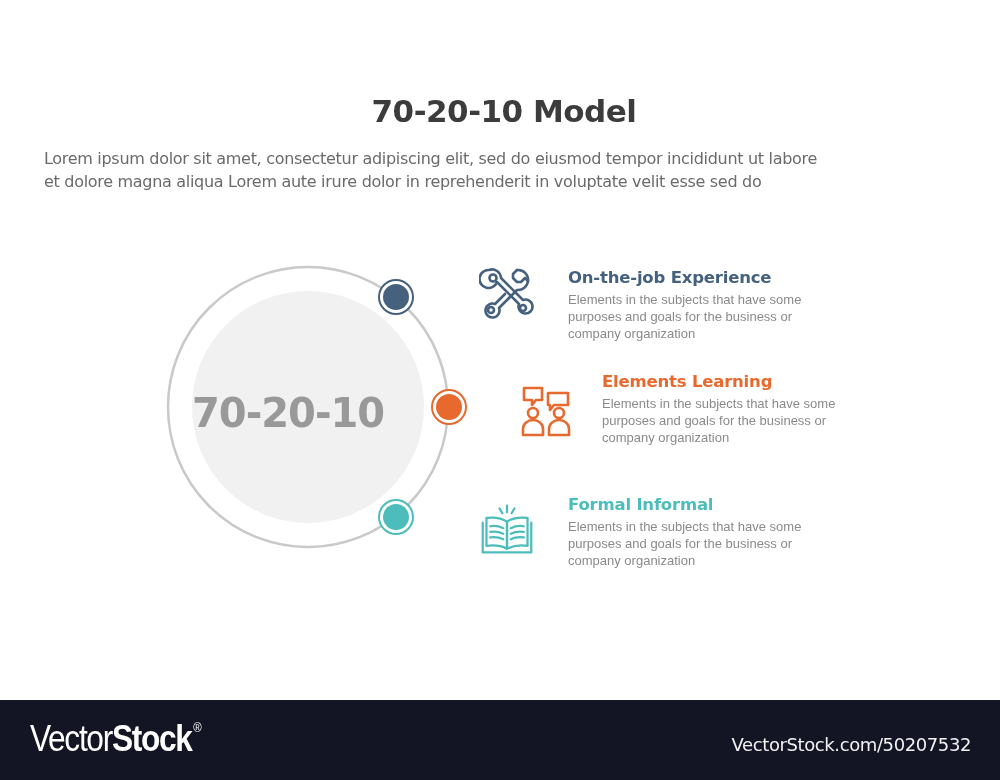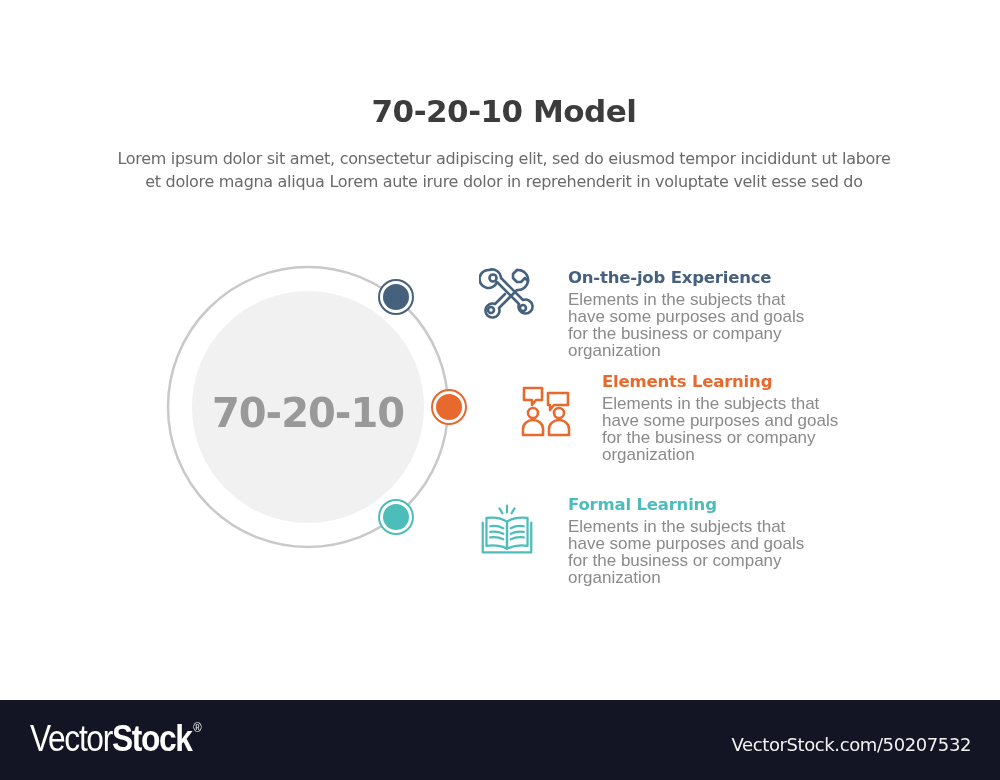--- a/index.html
+++ b/index.html
@@ -7,43 +7,43 @@
   body { position: relative; font-family: "Liberation Sans", sans-serif; }
 
   .canvas { position: absolute; left: 4px; top: 0; width: 1000px; height: 700px; background: #ffffff; }
 
   .title {
     position: absolute; left: 0; top: 93px; width: 1000px; text-align: center;
     font-family: "DejaVu Sans", sans-serif; font-weight: bold; font-size: 31px;
     color: #3c3c3c; letter-spacing: -0.5px;
   }
   .subtitle {
-    position: absolute; left: 40px; top: 147px; width: 920px; text-align: center;
+    position: absolute; left: 40px; top: 147px; width: 920px; 
     font-family: "DejaVu Sans", sans-serif; font-size: 16px; line-height: 23px;
     color: #6a6a6a; letter-spacing: -0.3px;
   }
   .subtitle span { display: block; }
 
   .diagram { position: absolute; left: 0; top: 0; width: 1000px; height: 700px; }
 
   .center-text {
-    position: absolute; left: 188px; top: 390px; width: 232px; text-align: center;
+    position: absolute; left: 188px; top: 390px; width: 232px; 
     font-family: "DejaVu Sans", sans-serif; font-weight: bold; font-size: 40px;
     color: #999999; letter-spacing: -1px;
   }
 
   .item { position: absolute; }
   .item .icon { position: absolute; width: 56px; height: 56px; }
   .item .text { position: absolute; width: 280px; }
   .item .item-title {
     font-family: "DejaVu Sans", sans-serif; font-weight: bold; font-size: 16.5px;
     line-height: 20px; letter-spacing: -0.2px; white-space: nowrap;
   }
   .item .item-desc {
-    margin-top: 3px; font-family: "Liberation Sans", sans-serif; font-size: 17px;
+    margin-top: 3px; font-family: "Liberation Sans", sans-serif; font-size: 13px;
     line-height: 17px; color: #8a8a8a; width: 250px;
   }
 
   .footer {
     position: absolute; left: 0; top: 700px; width: 1000px; height: 80px;
     background: #131424;
   }
   .logo {
     position: absolute; left: 30px; top: 718px; color: #ffffff;
     font-family: "Liberation Sans", sans-serif; font-size: 36px; letter-spacing: -1.5px;
@@ -142,21 +142,21 @@
 
       <path d="M12 24 C18 23 22 24 26 26"></path>
       <path d="M12 30 C18 29 22 30 26 32"></path>
       <path d="M12 36 C18 35 22 36 26 38"></path>
 
       <path d="M48 24 C42 23 38 24 34 26"></path>
       <path d="M48 30 C42 29 38 30 34 32"></path>
       <path d="M48 36 C42 35 38 36 34 38"></path>
     </svg>
     <div class="text" style="left:564px;top:495px;">
-      <div class="item-title" style="color:#4dbdbb;">Formal Learning</div>
+      <div class="item-title" style="color:#4dbdbb;">Formal Informal</div>
       <div class="item-desc">Elements in the subjects that have some purposes and goals for the business or company organization</div>
     </div>
   </div>
 
 </div>
 
 <div class="footer"></div>
 <div class="logo">
   <span class="logo-light">Vector</span><span class="logo-bold">Stock</span><span class="reg">®</span>
 </div>

